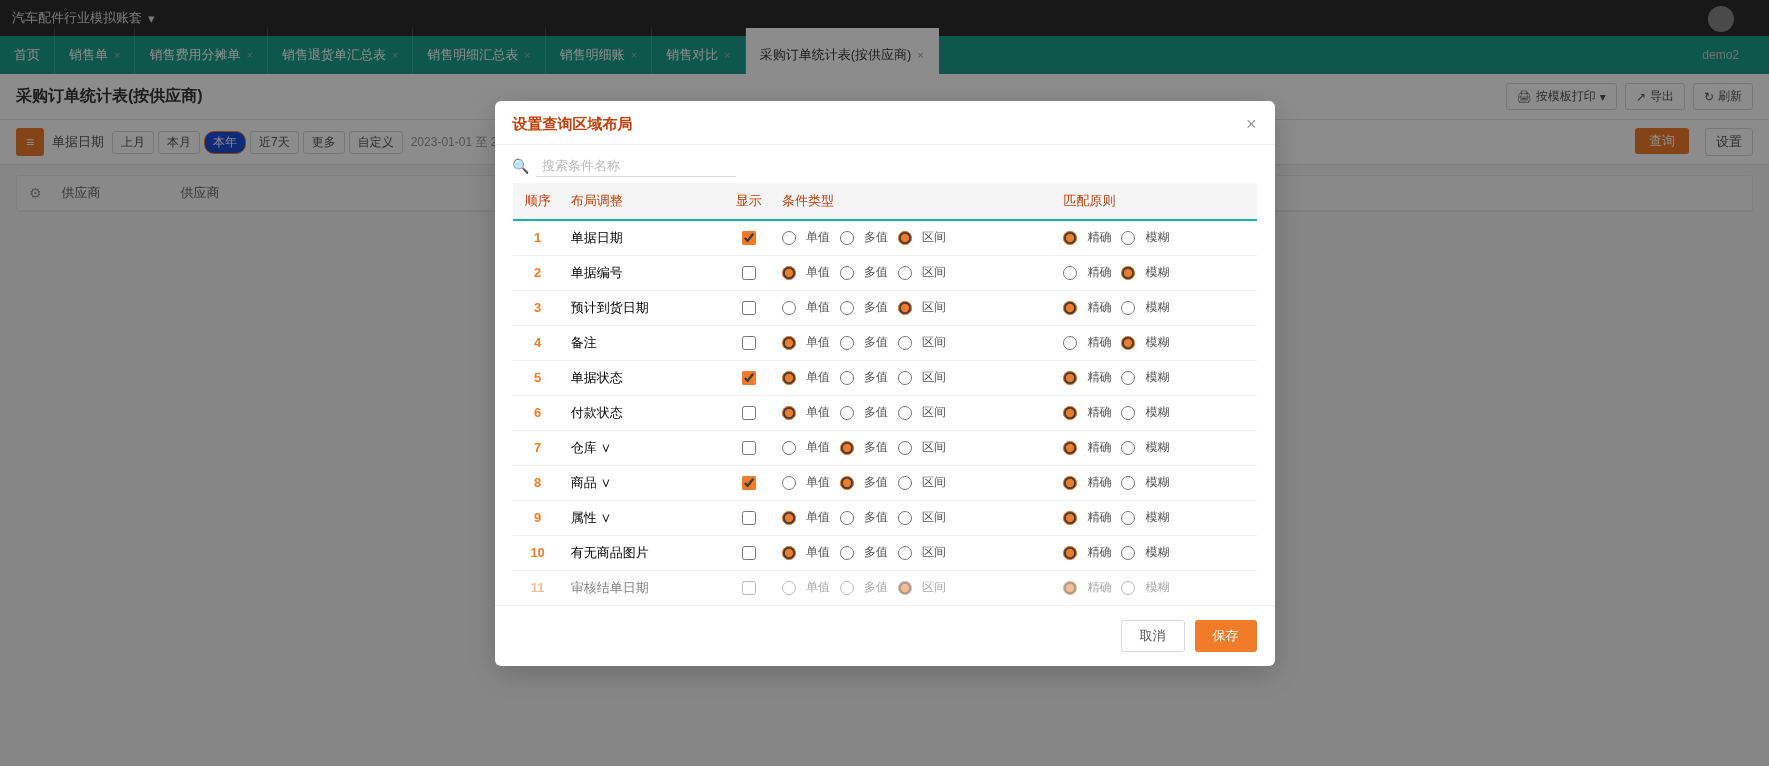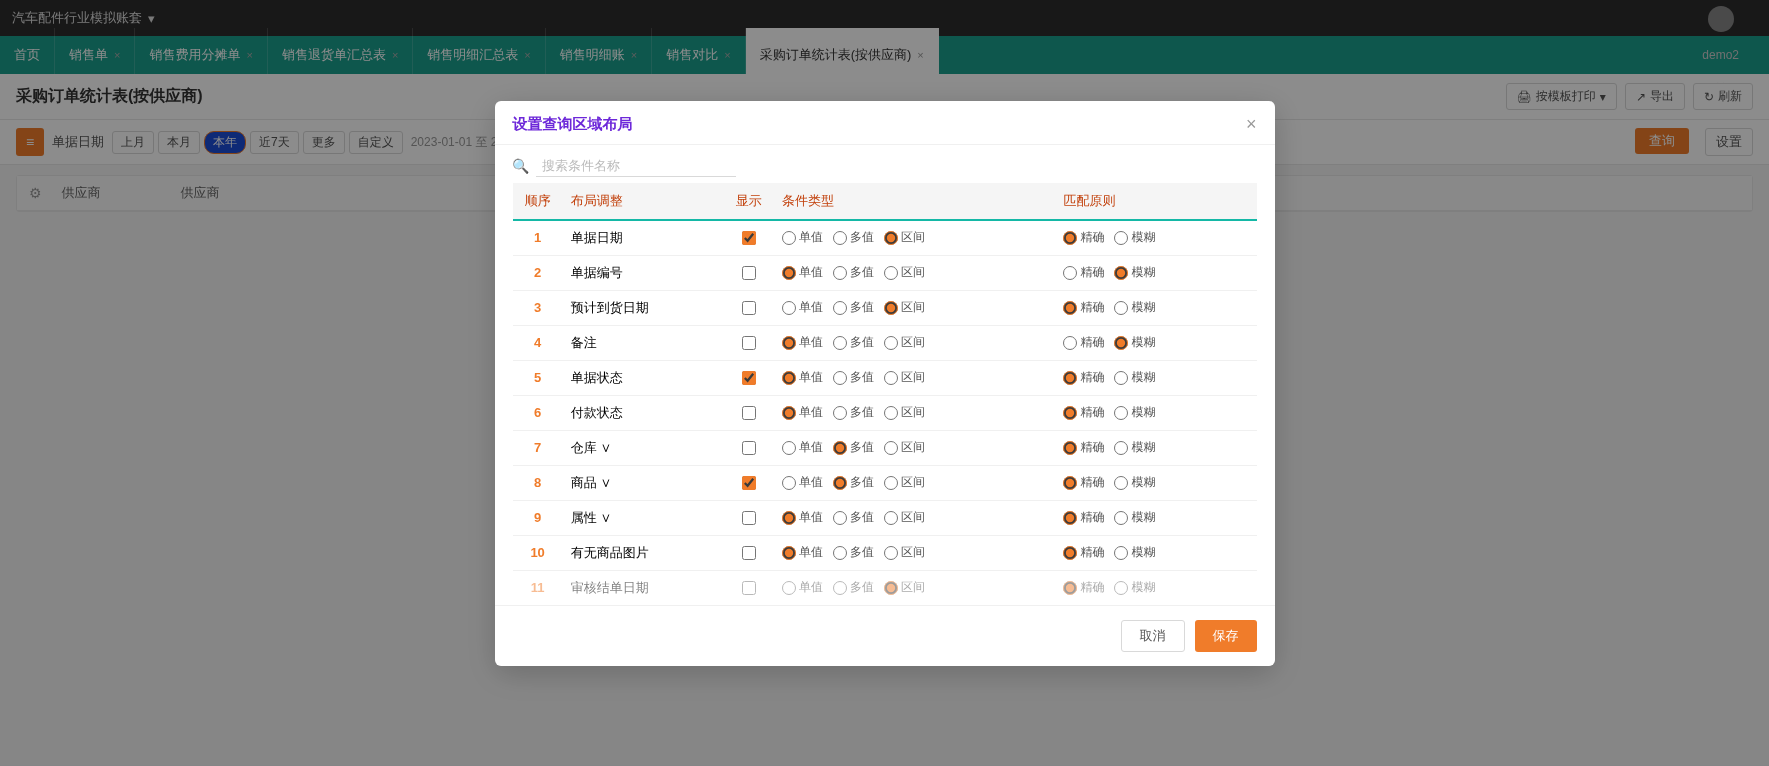--- a/index.html
+++ b/index.html
@@ -116,21 +116,21 @@
       display: flex;
       flex-direction: column;
     }
     .dialog-header {
       padding: 14px 18px 10px;
       border-bottom: 1px solid #f0f0f0;
       display: flex;
       align-items: center;
       justify-content: space-between;
     }
-    .dialog-title { font-size: 15px; font-weight: bold; color: #6d28d9; }
+    .dialog-title { font-size: 15px; font-weight: bold; color: #c2410c; }
     .dialog-close { cursor: pointer; color: #999; font-size: 18px; line-height: 1; }
 
     
     .dialog-tabs {
       display: flex;
       padding: 0 18px;
       border-bottom: 1px solid #e8e8e8;
       gap: 0;
     }
     .dialog-tab {
@@ -195,21 +195,21 @@
     }
     .dialog-table tr:last-child td { border-bottom: none; }
 
     
     .cb-wrap { display: flex; justify-content: center; }
     input[type="checkbox"] { width: 14px; height: 14px; accent-color: #f07c2a; cursor: pointer; }
     input[type="checkbox"]:checked { accent-color: #f07c2a; }
 
     
     .radio-group { display: flex; align-items: center; gap: 10px; }
-    .radio-item { display: flex; align-items: center; gap: 3px; cursor: pointer; }
+    .radio-item { display: flex; align-items: center; gap: 10px; cursor: pointer; }
     .radio-item input[type="radio"] { width: 14px; height: 14px; accent-color: #f07c2a; cursor: pointer; }
     .radio-item label { cursor: pointer; color: #555; font-size: 12px; }
 
     
     .dialog-table-wrap::-webkit-scrollbar { width: 6px; }
     .dialog-table-wrap::-webkit-scrollbar-thumb { background: #d9d9d9; border-radius: 3px; }
 
     
     .dialog-footer {
       padding: 14px 18px;

